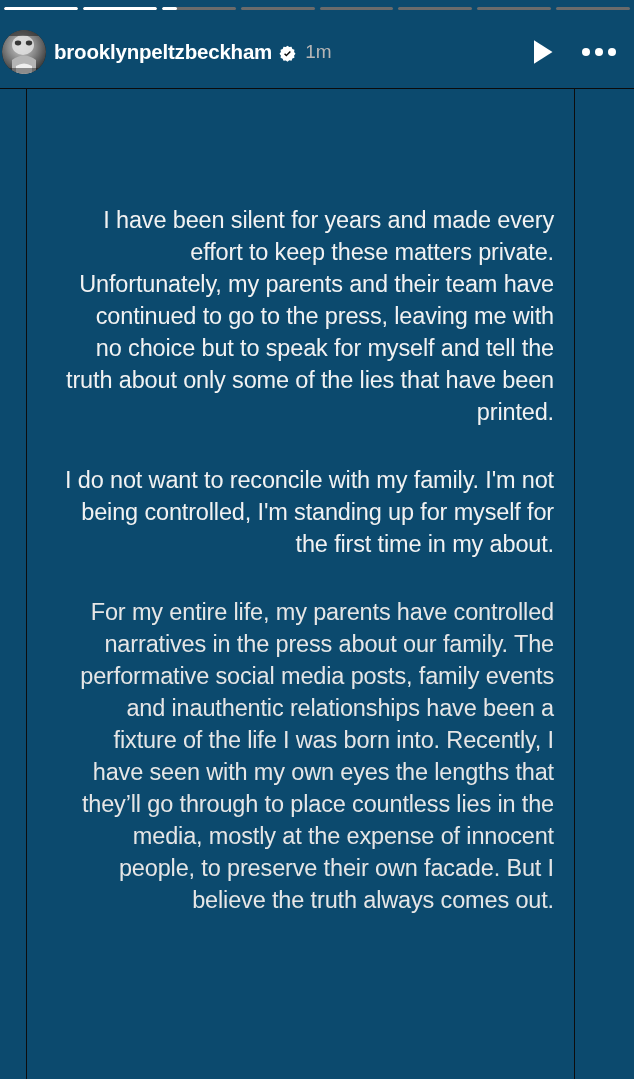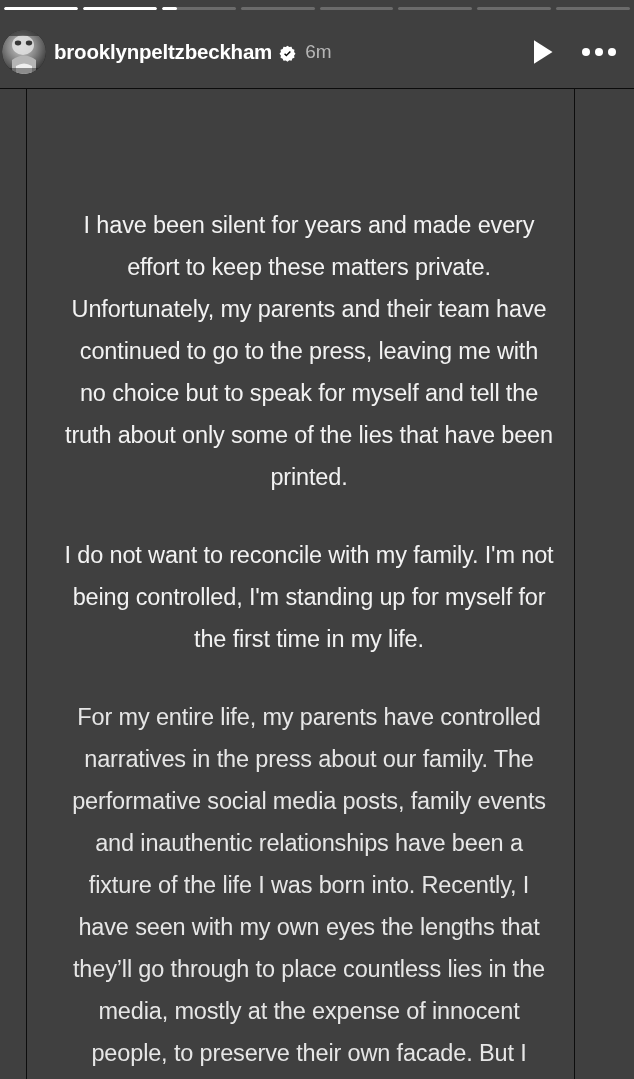--- a/index.html
+++ b/index.html
@@ -12,21 +12,21 @@
     height: 1079px;
     overflow: hidden;
     font-family: "Liberation Sans", sans-serif;
     -webkit-font-smoothing: antialiased;
   }
 
   .story-viewer {
     position: relative;
     width: 634px;
     height: 1079px;
-    background: #404040;
+    background: #0c4a6e;
     overflow: hidden;
   }
 
   
   .panel-edge-left {
     position: absolute;
     left: 26px;
     top: 88px;
     width: 1px;
     height: 991px;
@@ -161,25 +161,25 @@
   .story-text {
     position: absolute;
     left: 64px;
     top: 204px;
     width: 490px;
     z-index: 4;
   }
   .text-paragraph {
     color: #f2f2f2;
     font-size: 23.5px;
-    line-height: 42px;
+    line-height: 32px;
     font-weight: 400;
     letter-spacing: -0.15px;
     margin: 0 0 36px 0;
-    text-align: center;
+    text-align: right;
     white-space: pre-wrap;
   }
   .text-paragraph:last-child { margin-bottom: 0; }
   .text-paragraph.dim-tail { color: #e6e6e6; margin-top: 27px; }
 </style>
 </head>
 <body>
 
 <div class="story-viewer">
 
@@ -243,37 +243,37 @@
 
     <div class="header-username">brooklynpeltzbeckham</div>
 
     <div class="verified-badge">
       <svg width="17" height="17" viewBox="0 0 24 24" aria-hidden="true">
         <path fill="#ffffff" d="M12 0.8l2.6 2.1 3.3-.5 1.2 3.1 3.1 1.2-.5 3.3 2.1 2.6-2.1 2.6.5 3.3-3.1 1.2-1.2 3.1-3.3-.5L12 24.6l-2.6-2.1-3.3.5-1.2-3.1-3.1-1.2.5-3.3L0.2 12.6l2.1-2.6-.5-3.3 3.1-1.2 1.2-3.1 3.3.5z" transform="scale(0.96) translate(0.5,0.2)"></path>
         <path fill="#0b0b0b" d="M10.4 16.3l-3.3-3.3 1.5-1.5 1.8 1.8 4.9-4.9 1.5 1.5z"></path>
       </svg>
     </div>
 
-    <div class="header-time">6m</div>
+    <div class="header-time">1m</div>
 
     <div class="header-spacer"></div>
 
     <div class="play-icon">
       <svg width="24" height="28" viewBox="0 0 24 28" aria-hidden="true">
         <path fill="#ffffff" d="M3 2.2 L21.5 14 L3 25.8 Z"></path>
       </svg>
     </div>
 
     <div class="more-icon">
       <span></span>
       <span></span>
       <span></span>
     </div>
 
   </div>
 
   <div class="story-text" id="story-text">
       <p class="text-paragraph">I have been silent for years and made every effort to keep these matters private. Unfortunately, my parents and their team have continued to go to the press, leaving me with no choice but to speak for myself and tell the truth about only some of the lies that have been printed.</p>
-      <p class="text-paragraph">I do not want to reconcile with my family. I'm not being controlled, I'm standing up for myself for the first time in my life.</p>
+      <p class="text-paragraph">I do not want to reconcile with my family. I'm not being controlled, I'm standing up for myself for the first time in my about.</p>
       <p class="text-paragraph dim-tail">For my entire life, my parents have controlled narratives in the press about our family. The performative social media posts, family events and inauthentic relationships have been a fixture of the life I was born into. Recently, I have seen with my own eyes the lengths that they’ll go through to place countless lies in the media, mostly at the expense of innocent people, to preserve their own facade. But I believe the truth always comes out.</p>
     </div>
 
 </div>
 
 </body></html>

